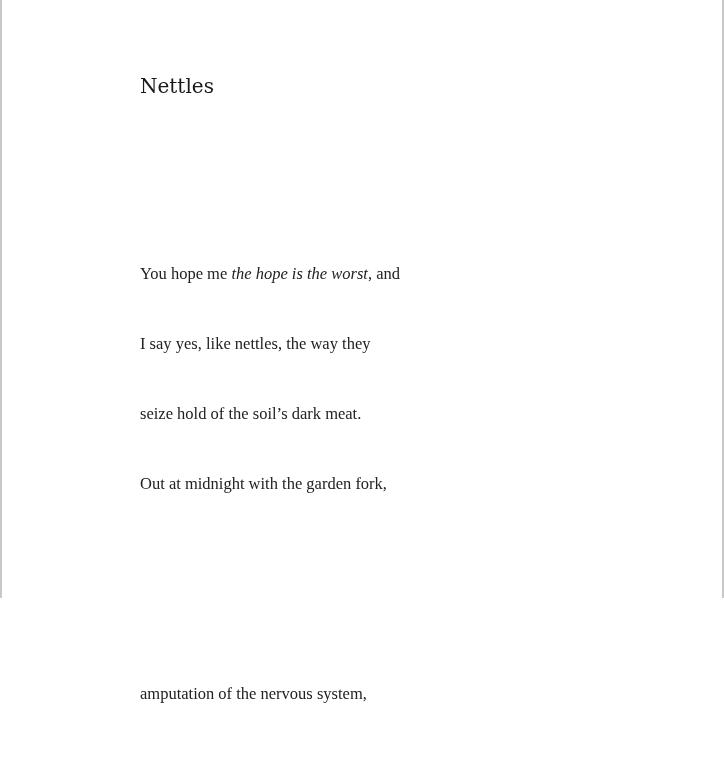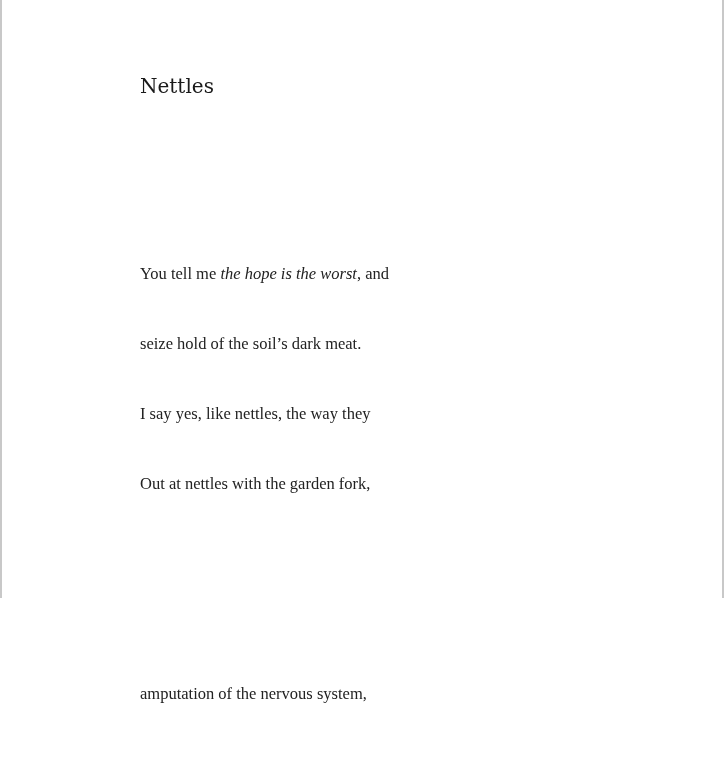--- a/index.html
+++ b/index.html
@@ -58,24 +58,24 @@
   </style>
 </head>
 <body>
 
 <div class="page">
   <h1 class="title">Nettles</h1>
 
   <div class="poem">
 
     <div class="stanza">
-      <span class="line"><span>You tell me </span><em>the hope is the worst</em><span>, and</span></span>
+      <span class="line"><span>You hope me </span><em>the hope is the worst</em><span>, and</span></span>
+      <span class="line">I say yes, like nettles, the way they</span>
       <span class="line">seize hold of the soil’s dark meat.</span>
-      <span class="line">I say yes, like nettles, the way they</span>
-      <span class="line">Out at nettles with the garden fork,</span>
+      <span class="line">Out at midnight with the garden fork,</span>
     </div>
 
     <div class="stanza">
       <span class="line">amputation of the nervous system,</span>
       
       
     </div>
 
     
 

